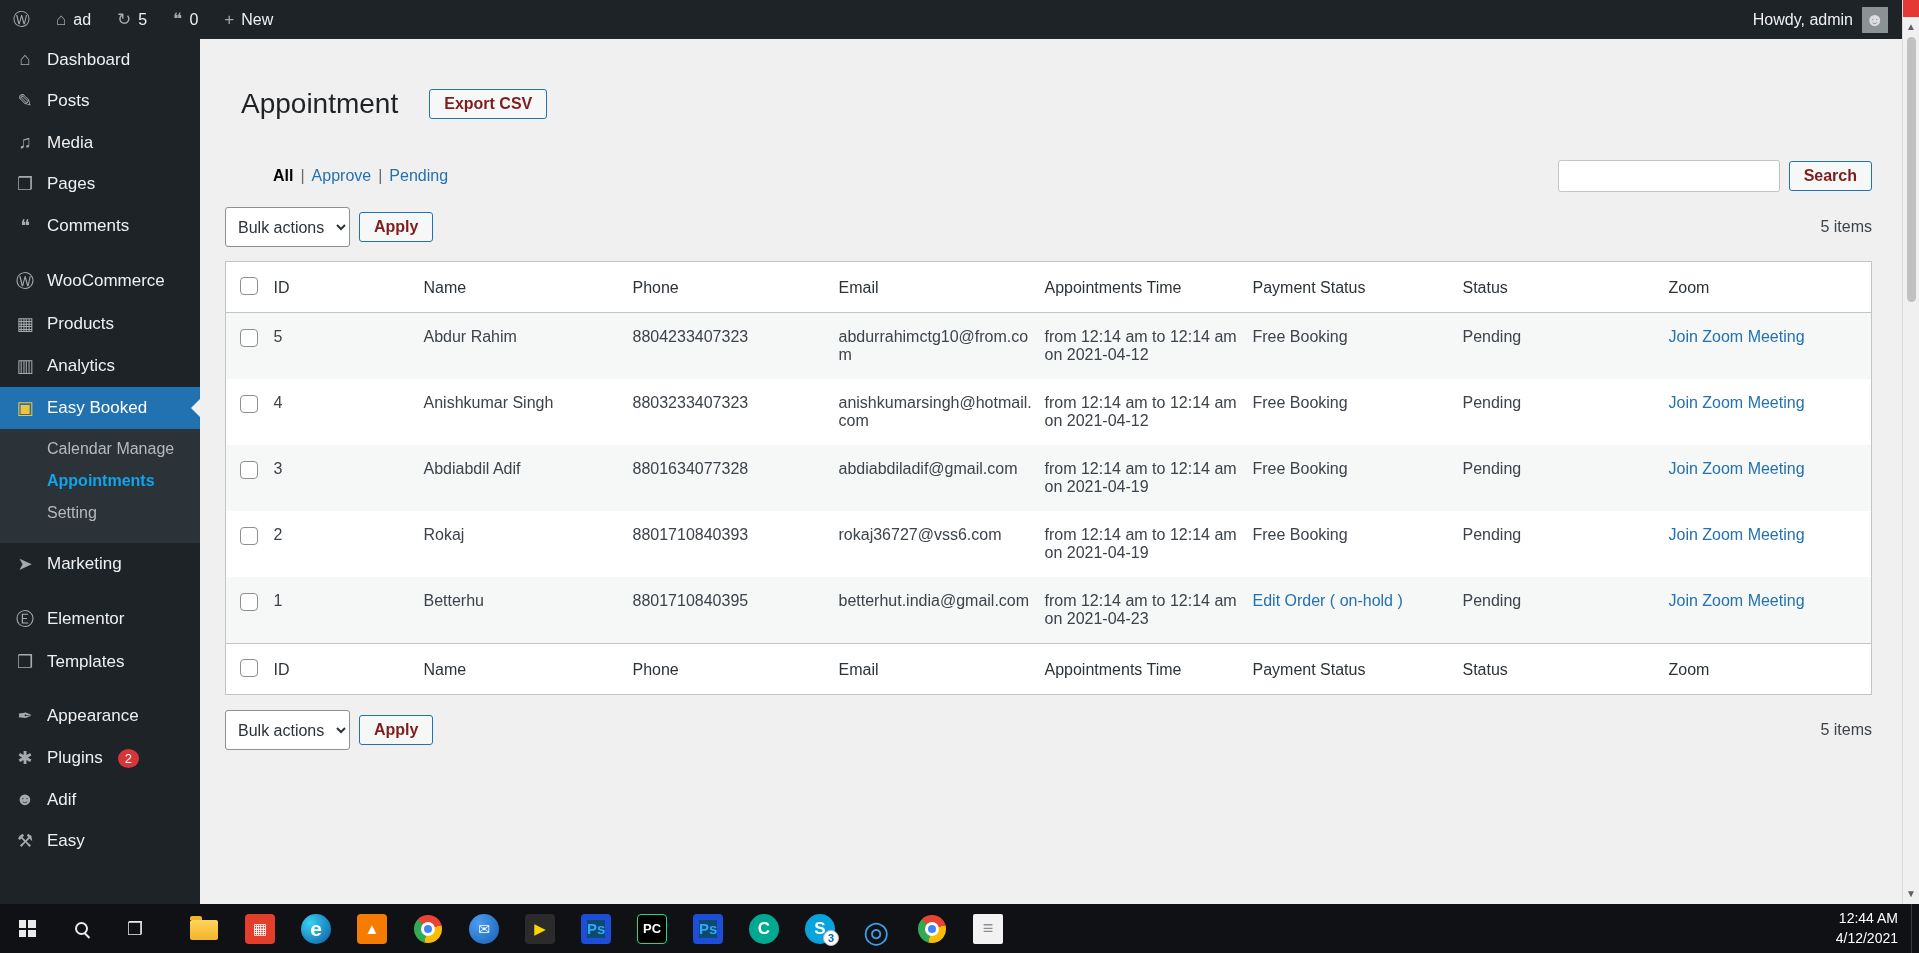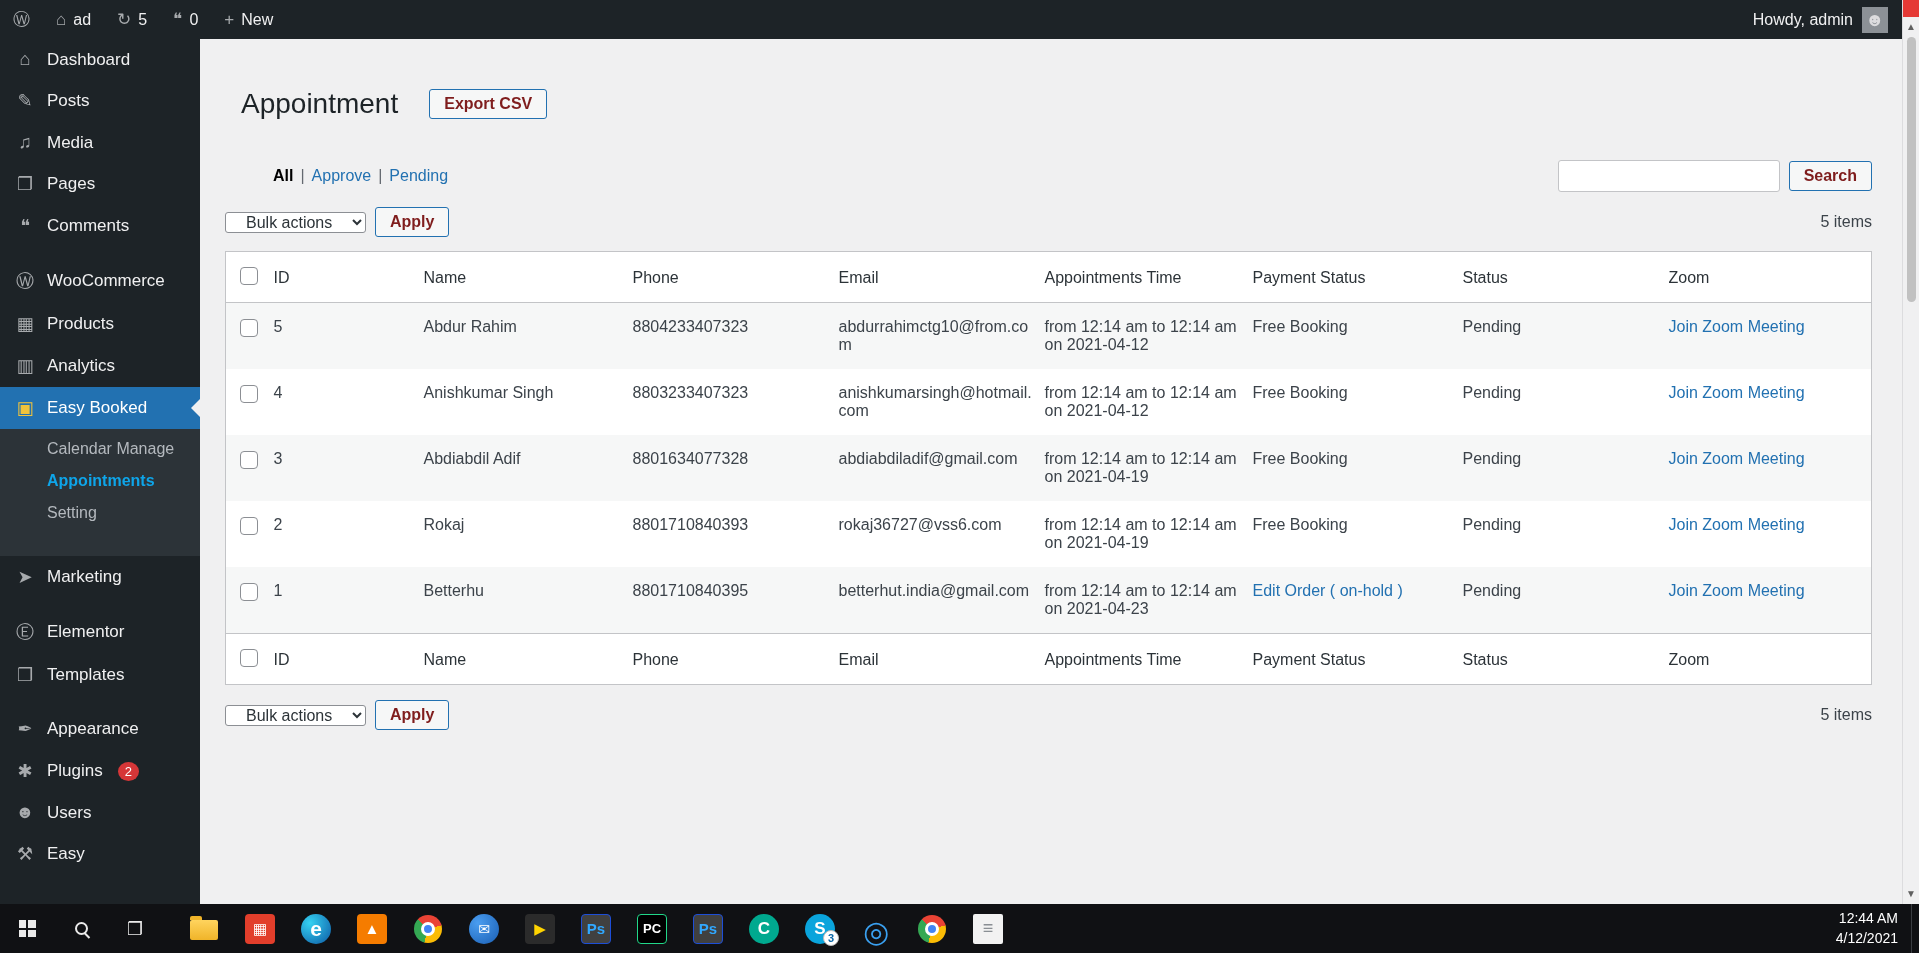--- a/index.html
+++ b/index.html
@@ -30,21 +30,21 @@
   .mi { display:flex; align-items:center; gap:11px; padding:10px 14px; color:#f0f0f1; cursor:pointer; position:relative; }
   .mi .ico { width:22px; text-align:center; color:#a7aaad; font-size:18px; flex:0 0 22px; }
   .mi.active { background:#2271b1; color:#fff; }
   .mi.active .ico { color:#f0c33c; }
   .mi.active::after {
     content:""; position:absolute; right:0; top:50%; transform:translateY(-50%);
     border:9px solid transparent; border-right-color:#f0f0f1; border-left:none;
   }
   .badge { background:#d63638; color:#fff; border-radius:50%; font-size:13px; line-height:1; padding:3px 7px; margin-left:4px; }
   .menu-gap { height:12px; }
-  .submenu { background:#2c3338; padding:4px 0 27px; }
+  .submenu { background:#2c3338; padding:4px 0 14px; }
   .submenu .smi { display:block; padding:7px 12px 7px 47px; color:#b4b9be; font-size:16px; text-decoration:none; cursor:pointer; }
   .submenu .smi.current { color:#0ea5e9; font-weight:700; }
 
   
   .content {
     position:absolute; top:39px; left:200px; right:17px; bottom:49px;
     background:#f0f0f1; padding:0 30px 0 25px; overflow:hidden; font-size:16px;
   }
   .page-head { display:flex; align-items:center; gap:15px; margin-top:33px; }
   .page-head h1 { font-size:28px; font-weight:400; color:#1d2327; margin:16px; }
@@ -55,21 +55,21 @@
   }
   .toprow { display:flex; justify-content:space-between; align-items:center; margin-top:24px; }
   .filters { color:#646970;margin-left:48px; }
   .filters .current { color:#000; font-weight:700; }
   .filters a { color:#2271b1; text-decoration:none; cursor:pointer; }
   .filters .sep { margin:0 7px; color:#646970; }
   .searchwrap { display:flex; align-items:center; gap:9px; }
   .search-input { width:222px; height:32px; border:1px solid #c3c4c7; border-radius:3px; background:#fff; padding:0 9px; font-size:16px; font-family:inherit; }
   .bulkrow { display:flex; justify-content:space-between; align-items:center; margin-top:15px; }
   .bulkrow .left { display:flex; align-items:center; gap:9px; }
-  select.bulk { height:21px; border:1px solid #8c8f94; border-radius:3px; background:#fff; color:#2c3338; font-size:16px; padding:0 16px; font-family:inherit; cursor:pointer; }
+  select.bulk { height:40px; border:1px solid #8c8f94; border-radius:3px; background:#fff; color:#2c3338; font-size:16px; padding:0 8px; font-family:inherit; cursor:pointer; }
   .count { color:#3c434a; }
 
   
   table.list { width:100%; margin-top:14px; border-collapse:collapse; background:#fff; border:1px solid #c3c4c7; table-layout:fixed; font-size:16px; }
   .c-cb{width:48px} .c-id{width:150px} .c-name{width:209px} .c-phone{width:206px}
   .c-email{width:206px} .c-time{width:208px} .c-pay{width:210px} .c-status{width:206px} .c-zoom{width:auto}
   th { text-align:left; font-weight:400; color:#2c3338; padding:14px 10px 13px 0; }
   td { text-align:left; vertical-align:top; color:#3c434a; padding:15px 10px 15px 0; }
   thead tr { border-bottom:1px solid #c3c4c7; }
   tfoot tr { border-top:1px solid #c3c4c7; }
@@ -98,21 +98,21 @@
   .tile { width:30px; height:30px; border-radius:4px; display:grid; place-items:center; font-weight:700; font-size:15px; }
   .folder { width:28px; height:20px; background:linear-gradient(#ffd45e,#f0b429); border-radius:2px; position:relative; margin-top:3px; }
   .folder::before { content:""; position:absolute; top:-4px; left:0; width:12px; height:4px; background:#f0b429; border-radius:2px 2px 0 0; }
   .chrome-ball { width:28px; height:28px; border-radius:50%; background:conic-gradient(from -45deg,#ea4335 0 120deg,#fbbc05 0 240deg,#34a853 0 360deg); position:relative; }
   .chrome-ball::after { content:""; position:absolute; inset:7px; background:#4285f4; border:3px solid #fff; border-radius:50%; }
   .app-xampp .tile { background:#e23e2b; color:#fff; }
   .app-edge .tile { border-radius:50%; background:radial-gradient(circle at 30% 30%,#35d2f2,#0c59a4); color:#fff; font-size:21px; }
   .app-vlc .tile { background:#f57c00; color:#fff; }
   .app-mail .tile { border-radius:50%; background:radial-gradient(circle at 30% 30%,#4a9df0,#1a5fb4); color:#fff; font-size:14px; }
   .app-player .tile { background:#2b2b2b; color:#ffd400; }
-  .app-photoshop .tile, .app-photoshop-2 .tile { background:#404040; color:#31a8ff; border:1px solid #1d4ed8; }
+  .app-photoshop .tile, .app-photoshop-2 .tile { background:#0c4a6e; color:#31a8ff; border:6px solid #1d4ed8; }
   .app-pycharm .tile { background:#000; color:#fff; border:1px solid #21d789; font-size:13px; }
   .app-camtasia .tile { background:#00a98f; color:#fff; border-radius:50%; font-size:17px; }
   .app-skype .tile { background:#0aa4dc; color:#fff; border-radius:50%; font-size:17px; }
   .tb-badge { position:absolute; right:9px; bottom:7px; width:16px; height:16px; border-radius:50%; background:#fff; border:1px solid #bbb; color:#0a66a6; font-size:11px; font-weight:700; display:grid; place-items:center; }
   .app-blue-app .tile { background:transparent; color:#3aa0f0; font-size:30px; font-weight:400; }
   .app-notepad .tile { background:#f2f2f2; color:#8a8f94; border-radius:2px; font-size:18px; }
   .tb-right { margin-left:auto; display:flex; align-items:center; height:100%; }
   .clock { color:#fff; font-size:14px; line-height:1.4; text-align:right; padding:0 13px; cursor:pointer; }
   .edge-strip { width:8px; height:100%; border-left:1px solid #3a3d42; cursor:pointer; }
 </style>
@@ -208,21 +208,21 @@
     <span class="ico">✒</span>
     <span>Appearance</span>
   </div>
   <div class="mi">
     <span class="ico">✱</span>
     <span>Plugins</span>
     <span class="badge">2</span>
   </div>
   <div class="mi">
     <span class="ico">☻</span>
-    <span>Users</span>
+    <span>Adif</span>
   </div>
   <div class="mi">
     <span class="ico">⚒</span>
     <span>Easy</span>
   </div>
 </nav>
 
 <main class="content">
   <div class="page-head">
     <h1>Appointment</h1>

